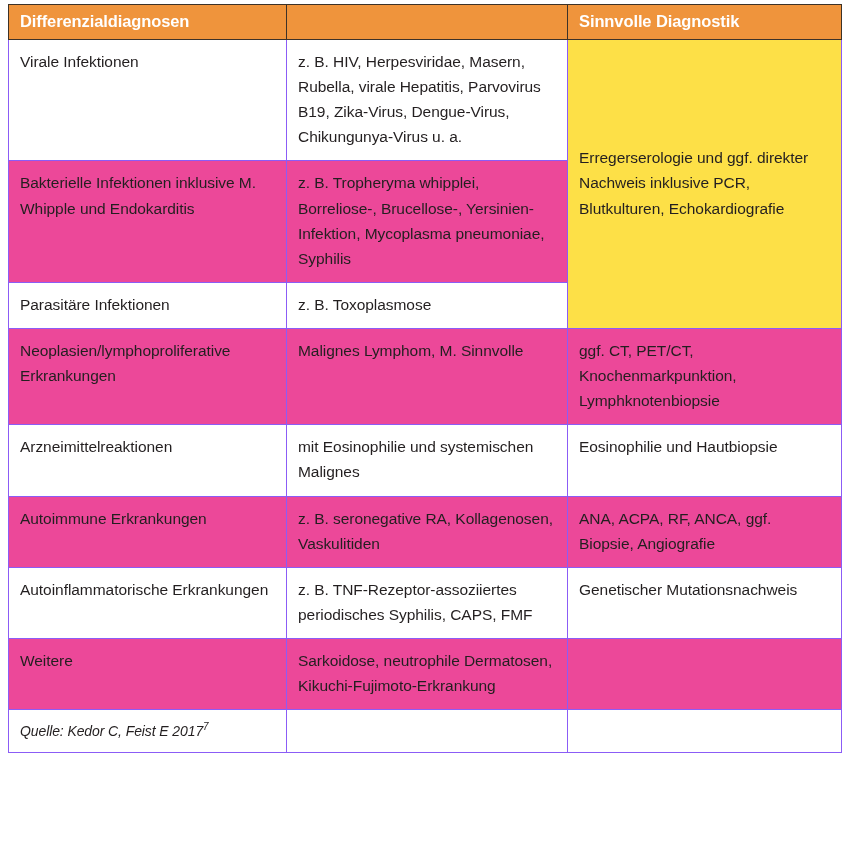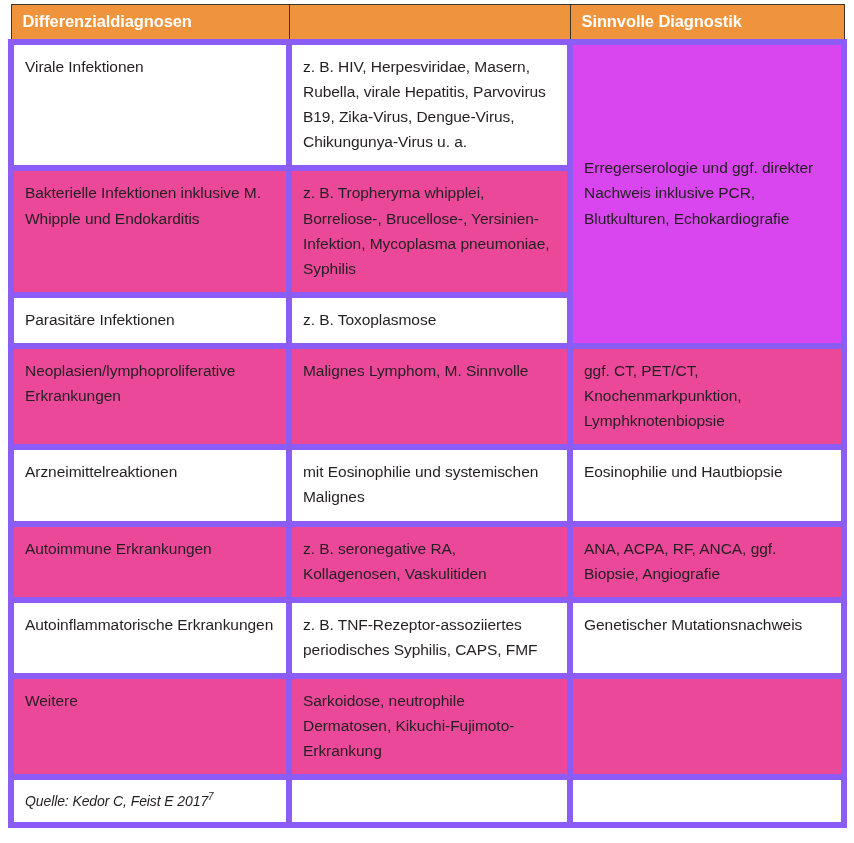--- a/index.html
+++ b/index.html
@@ -50,28 +50,28 @@
     white-space: nowrap;
     margin-left: 36px;
   }
   thead th.first { border-left: 1.5px solid #3d3228; }
   thead th.blank { color: transparent; }
 
   
   tbody td {
     vertical-align: top;
     padding: 9px 11px 11px 11px;
-    border: 6px solid #8b5cf6;
+    border: 1px solid #8b5cf6;
     line-height: 1.62;
     font-size: 15.5px;
     letter-spacing: -0.05px;
     background: #ffffff;
   }
   tbody tr.shaded td { background: #ec4899; }
-  tbody td.span3 { background: #d946ef; vertical-align: middle; }
+  tbody td.span3 { background: #fde047; vertical-align: middle; }
 
   
   tbody tr.source td {
     padding-top: 8px;
     padding-bottom: 9px;
     background: #ffffff;
   }
   .source-text {
     font-style: italic;
     font-size: 14px;

